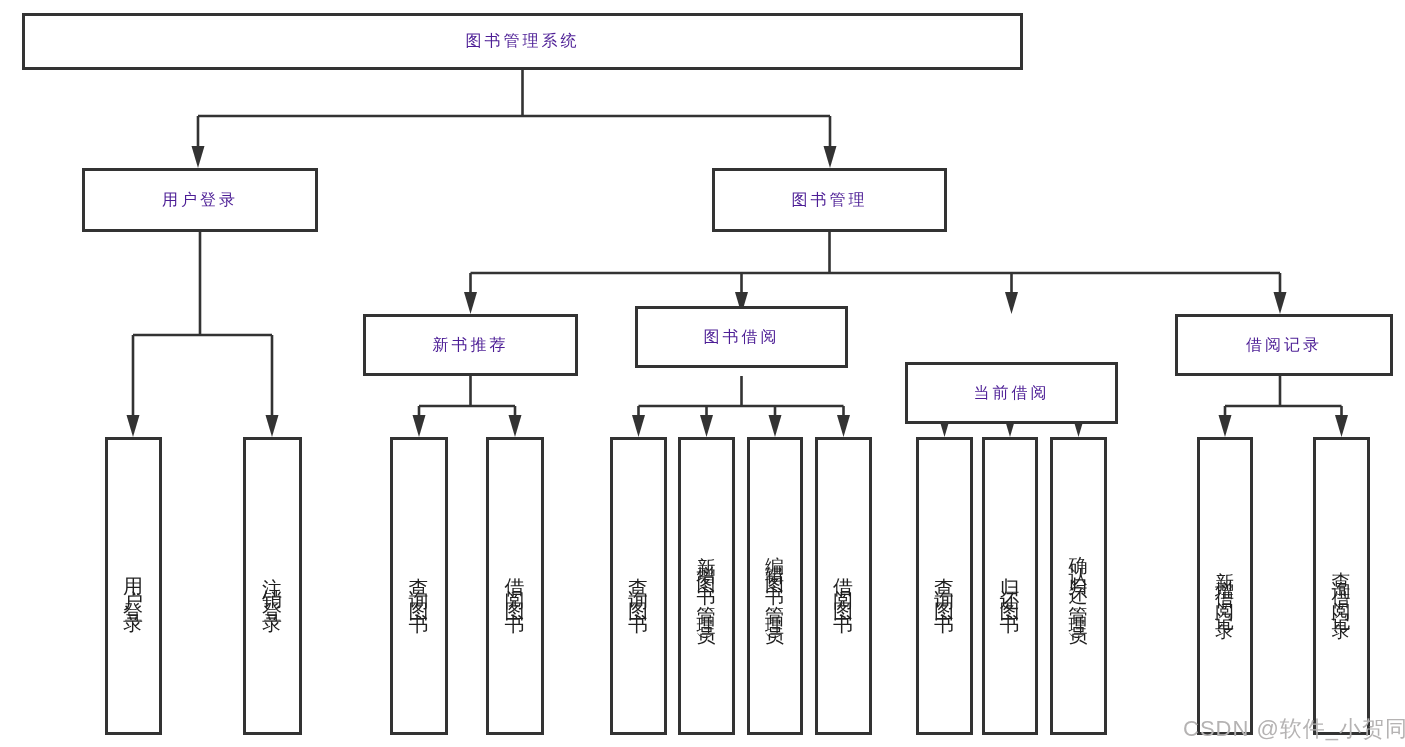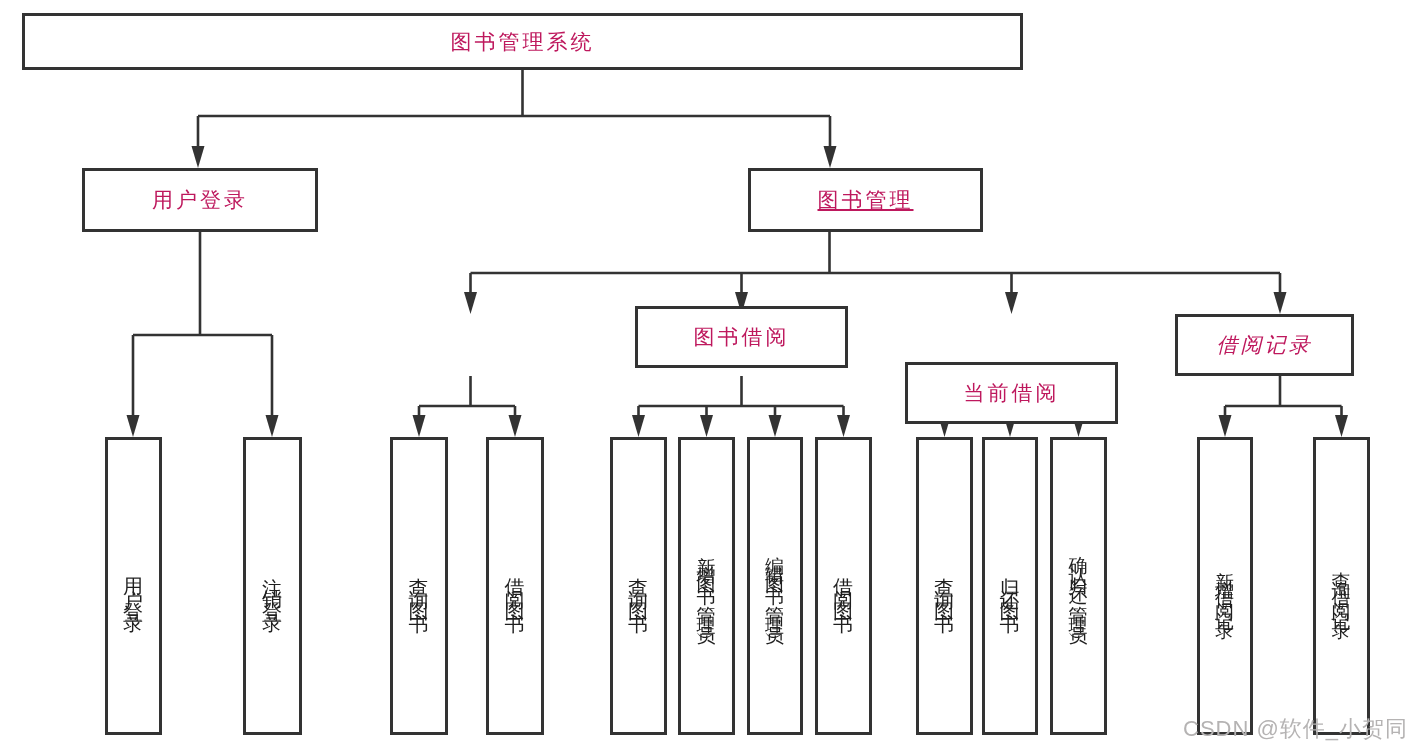--- a/index.html
+++ b/index.html
@@ -10,21 +10,21 @@
     font-family:"Liberation Sans","DejaVu Sans",sans-serif;
     overflow:hidden;
   }
   #wires{position:absolute;left:0;top:0;width:1405px;height:747px;}
   .hbox{
     position:absolute;
     box-sizing:border-box;
     border:3px solid #333333;
     background:#ffffff;
     display:flex;align-items:center;justify-content:center;
-    font-size:21px;letter-spacing:3px;color:#be185d;
+    font-size:16px;letter-spacing:3px;color:#4c1d95;
     white-space:nowrap;
   }
   .vbox{
     position:absolute;
     box-sizing:border-box;
     border:3px solid #333333;
     background:#ffffff;
     display:flex;align-items:center;justify-content:center;
     writing-mode:vertical-rl;
     text-orientation:mixed;
@@ -85,25 +85,26 @@
       <polygon points="1003.5,415 1016.5,415 1010,437"></polygon>
       <polygon points="1072,415 1085,415 1078.5,437"></polygon>
       <polygon points="1218.5,415 1231.5,415 1225,437"></polygon>
       <polygon points="1335,415 1348,415 1341.5,437"></polygon>
     </g>
   </svg>
 
   <div class="hbox" style="left:22px;top:13px;width:1001px;height:57px;">图书管理系统</div>
 
   <div class="hbox" style="left:82px;top:168px;width:236px;height:64px;">用户登录</div>
-  <div class="hbox" style="left:748px;top:168px;width:235px;height:64px;text-decoration:underline;">图书管理</div>
+  <div class="hbox" style="left:712px;top:168px;width:235px;height:64px;">图书管理</div>
 
+  <div class="hbox" style="left:363px;top:314px;width:215px;height:62px;">新书推荐</div>
   <div class="hbox" style="left:635px;top:306px;width:213px;height:62px;">图书借阅</div>
   <div class="hbox" style="left:905px;top:314px;width:213px;height:62px;margin-top:48px;">当前借阅</div>
-  <div class="hbox" style="left:1175px;top:314px;width:179px;height:62px;font-style:italic;">借阅记录</div>
+  <div class="hbox" style="left:1175px;top:314px;width:218px;height:62px;">借阅记录</div>
 
   <div class="vbox" style="left:105px;top:437px;width:57px;height:298px;">用户登录</div>
   <div class="vbox" style="left:243px;top:437px;width:59px;height:298px;">注销登录</div>
 
   <div class="vbox" style="left:390px;top:437px;width:58px;height:298px;">查询图书</div>
   <div class="vbox" style="left:486px;top:437px;width:58px;height:298px;">借阅图书</div>
 
   <div class="vbox" style="left:610px;top:437px;width:57px;height:298px;">查询图书</div>
   <div class="vbox tight" style="left:678px;top:437px;width:57px;height:298px;">新增图书（管理员）</div>
   <div class="vbox tight" style="left:747px;top:437px;width:56px;height:298px;">编辑图书（管理员）</div>

